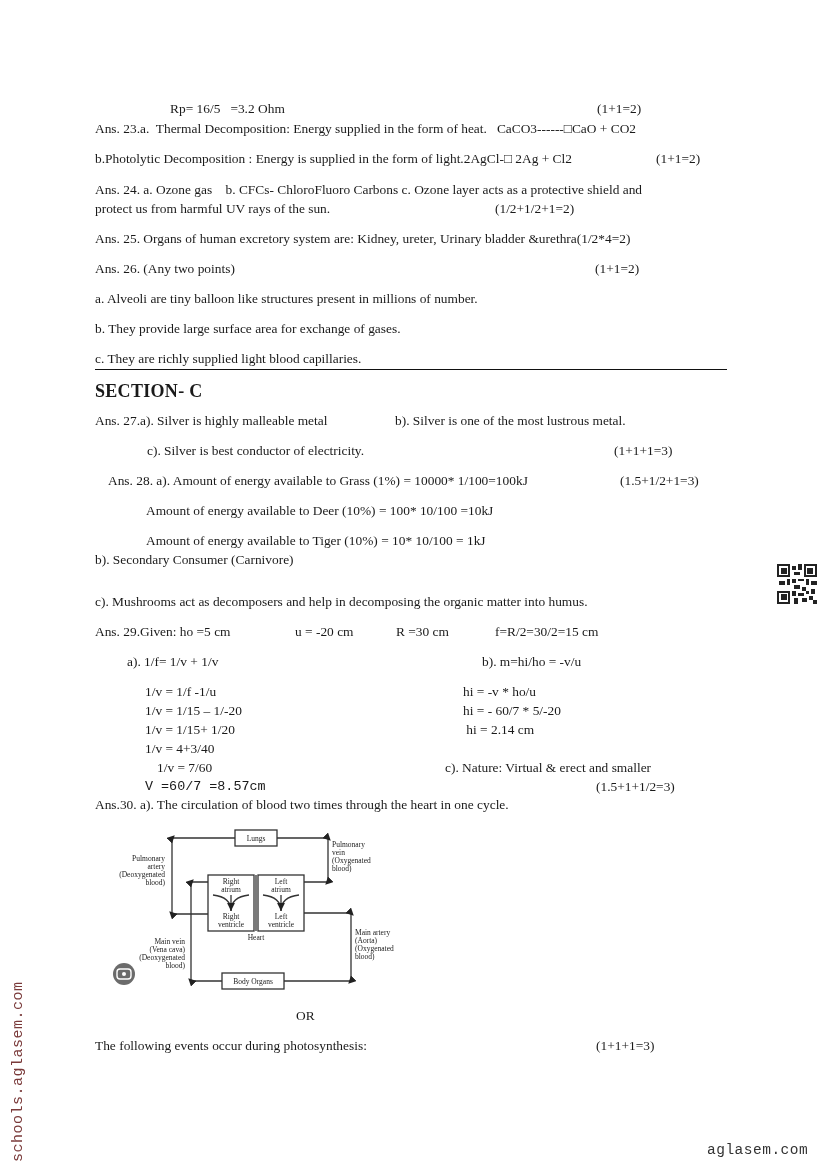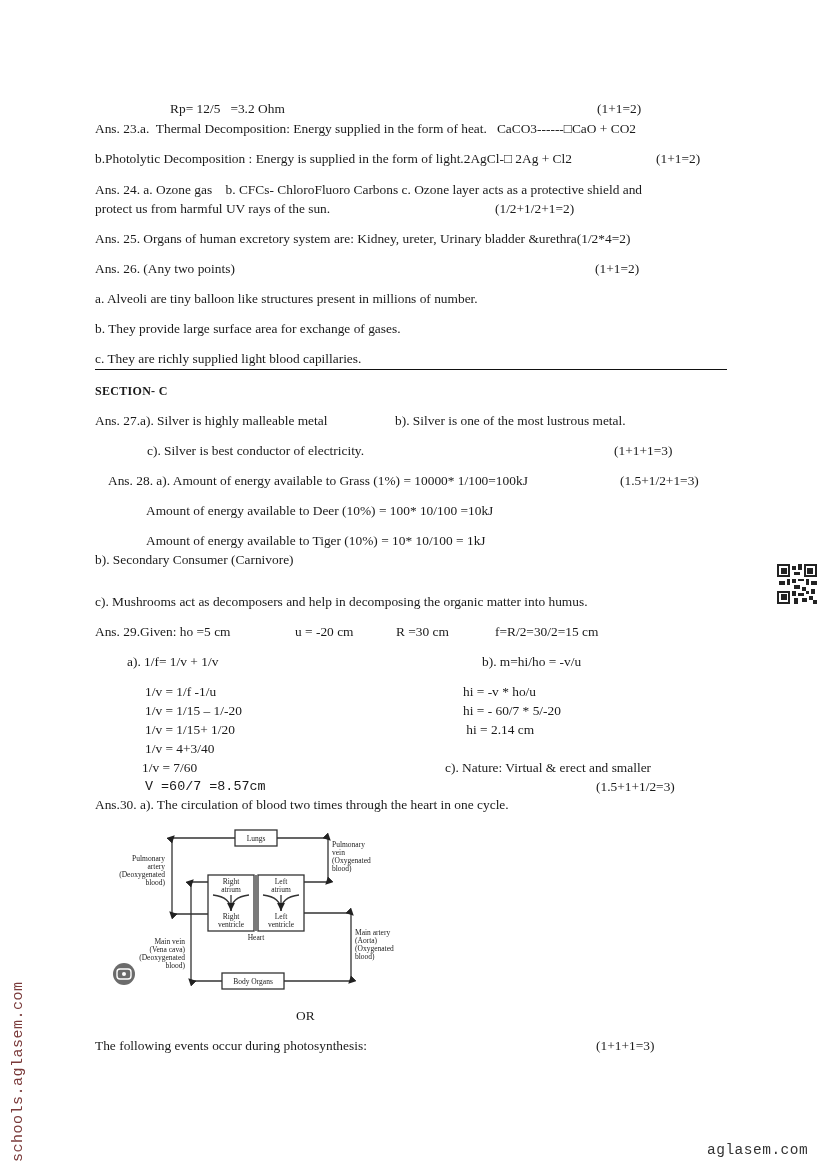--- a/index.html
+++ b/index.html
@@ -3,41 +3,41 @@
   <meta charset="utf-8">
   <style>
     html, body { margin: 0; padding: 0; }
     body {
       width: 828px; height: 1169px; position: relative; overflow: hidden;
       background: #ffffff; color: #1a1a1a;
       font-family: "Liberation Serif", "DejaVu Serif", serif;
       font-size: 13.4px;
     }
     .ln { position: absolute; white-space: pre; line-height: 16px; }
-    .bold { font-weight: bold; font-size: 12px; letter-spacing: 0.3px; }
+    .bold { font-weight: bold; font-size: 18px; letter-spacing: 0.3px; }
     .rule { position: absolute; left: 95px; width: 632px; top: 369px; height: 0; border-top: 1.6px solid #111; }
     .wm-side {
       position: absolute; left: 10px; top: 1162px;
       transform: rotate(-90deg); transform-origin: 0 0;
       font-family: "Liberation Mono", "DejaVu Sans Mono", monospace;
       font-size: 15px; color: #7a3a3a; white-space: pre; letter-spacing: 0.5px;
     }
     .wm-bottom {
       position: absolute; left: 707px; top: 1142px;
       font-family: "Liberation Mono", "DejaVu Sans Mono", monospace;
       font-size: 14.5px; color: #333; white-space: pre; letter-spacing: 0.5px;
     }
     .qr { position: absolute; left: 777px; top: 564px; width: 40px; height: 40px; }
     .diagram { position: absolute; left: 95px; top: 825px; width: 335px; height: 170px; }
     .diagram text { font-family: "Liberation Serif", "DejaVu Serif", serif; fill: #222; }
   </style>
 </head>
 <body>
 
-<div class="ln" style="left:170px; top:101px;">Rp= 12/5   =3.2 Ohm</div>
+<div class="ln" style="left:170px; top:101px;">Rp= 16/5   =3.2 Ohm</div>
 <div class="ln" style="left:597px; top:101px;">(1+1=2)</div>
 
 <div class="ln" style="left:95px; top:121px;">Ans. 23.a.  Thermal Decomposition: Energy supplied in the form of heat.   CaCO3------□CaO + CO2</div>
 <div class="ln" style="left:95px; top:151px;">b.Photolytic Decomposition : Energy is supplied in the form of light.2AgCl-□ 2Ag + Cl2</div>
 <div class="ln" style="left:656px; top:151px;">(1+1=2)</div>
 
 <div class="ln" style="left:95px; top:182px;">Ans. 24. a. Ozone gas    b. CFCs- ChloroFluoro Carbons c. Ozone layer acts as a protective shield and</div>
 <div class="ln" style="left:95px; top:201px;">protect us from harmful UV rays of the sun.</div>
 <div class="ln" style="left:495px; top:201px;">(1/2+1/2+1=2)</div>
 
@@ -109,21 +109,21 @@
 <div class="ln" style="left:295px; top:624px;">u = -20 cm</div>
 <div class="ln" style="left:396px; top:624px;">R =30 cm</div>
 <div class="ln" style="left:495px; top:624px;">f=R/2=30/2=15 cm</div>
 <div class="ln" style="left:127px; top:654px;">a). 1/f= 1/v + 1/v</div>
 <div class="ln" style="left:445px; top:654px;padding-left:37px;">b). m=hi/ho = -v/u</div>
 
 <div class="ln" style="left:145px; top:684px;">1/v = 1/f -1/u</div>
 <div class="ln" style="left:145px; top:703px;">1/v = 1/15 – 1/-20</div>
 <div class="ln" style="left:145px; top:722px;">1/v = 1/15+ 1/20</div>
 <div class="ln" style="left:145px; top:741px;">1/v = 4+3/40</div>
-<div class="ln" style="left:142px; top:760px;">1/v = 7/60</div>
+<div class="ln" style="left:157px; top:760px;">1/v = 7/60</div>
 <div class="ln" style="left:145px; top:779px;font-family:Liberation Mono, monospace;">V =60/7 =8.57cm</div>
 
 <div class="ln" style="left:463px; top:684px;">hi = -v * ho/u</div>
 <div class="ln" style="left:463px; top:703px;">hi = - 60/7 * 5/-20</div>
 <div class="ln" style="left:463px; top:722px;"> hi = 2.14 cm</div>
 <div class="ln" style="left:445px; top:760px;">c). Nature: Virtual &amp; erect and smaller</div>
 <div class="ln" style="left:596px; top:779px;">(1.5+1+1/2=3)</div>
 
 <div class="ln" style="left:95px; top:797px;">Ans.30. a). The circulation of blood two times through the heart in one cycle.</div>
 

